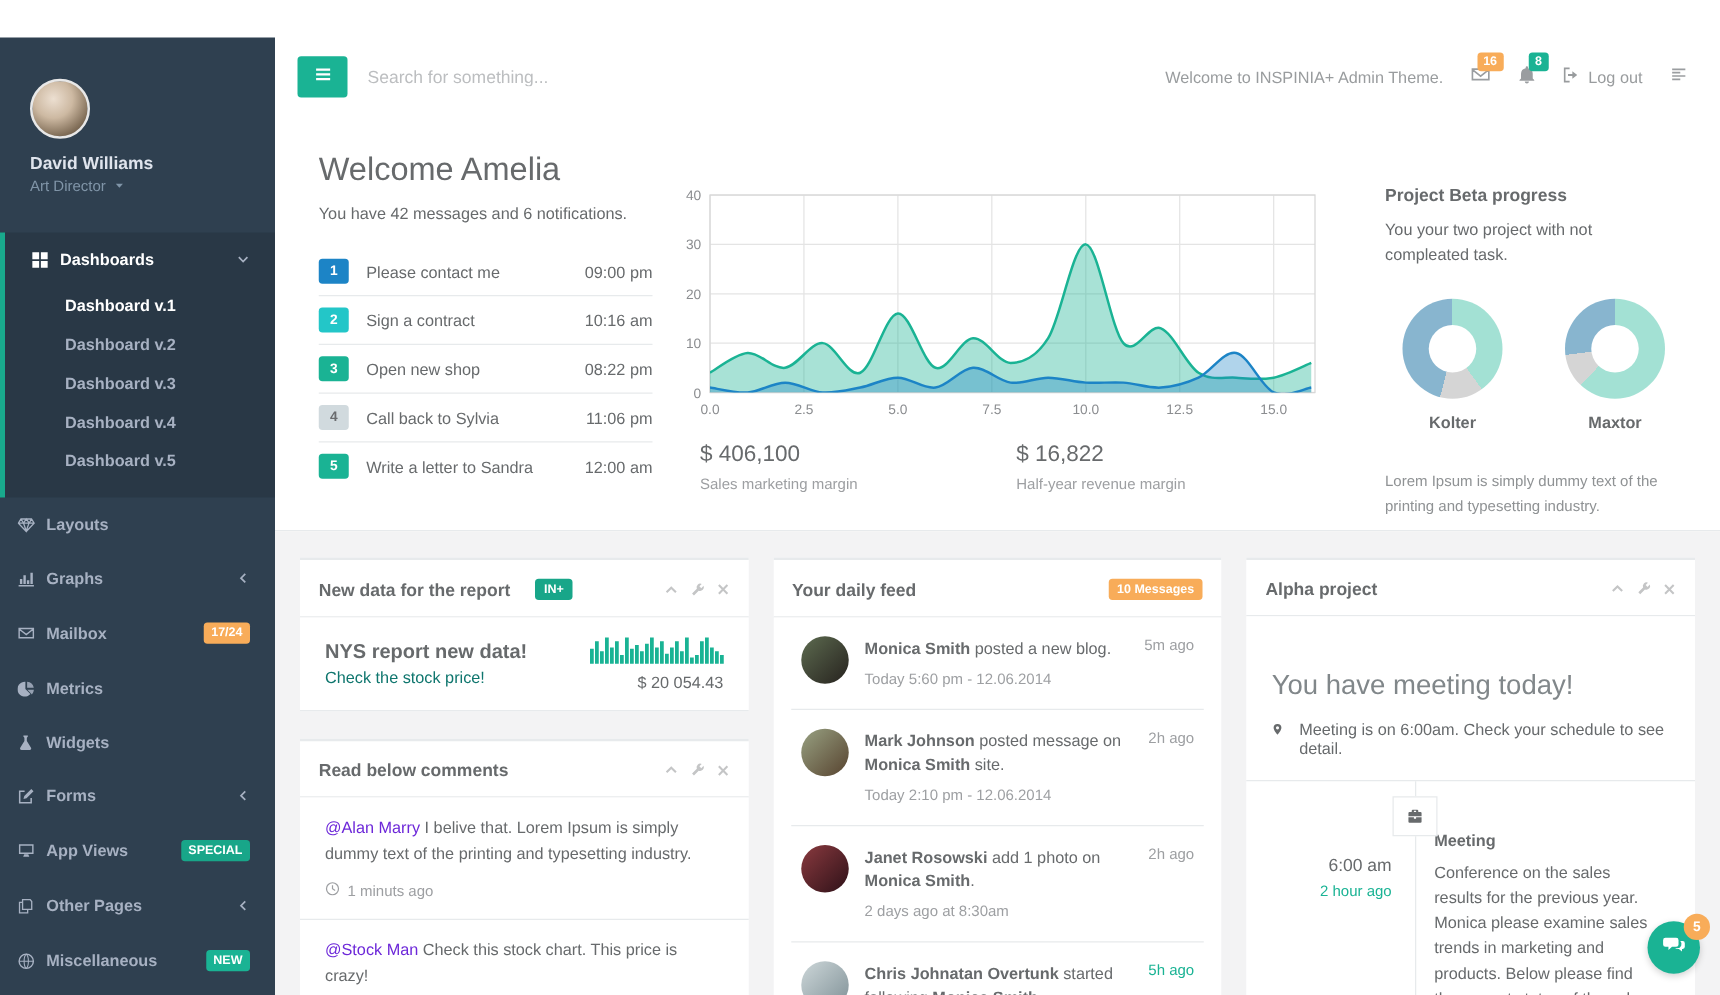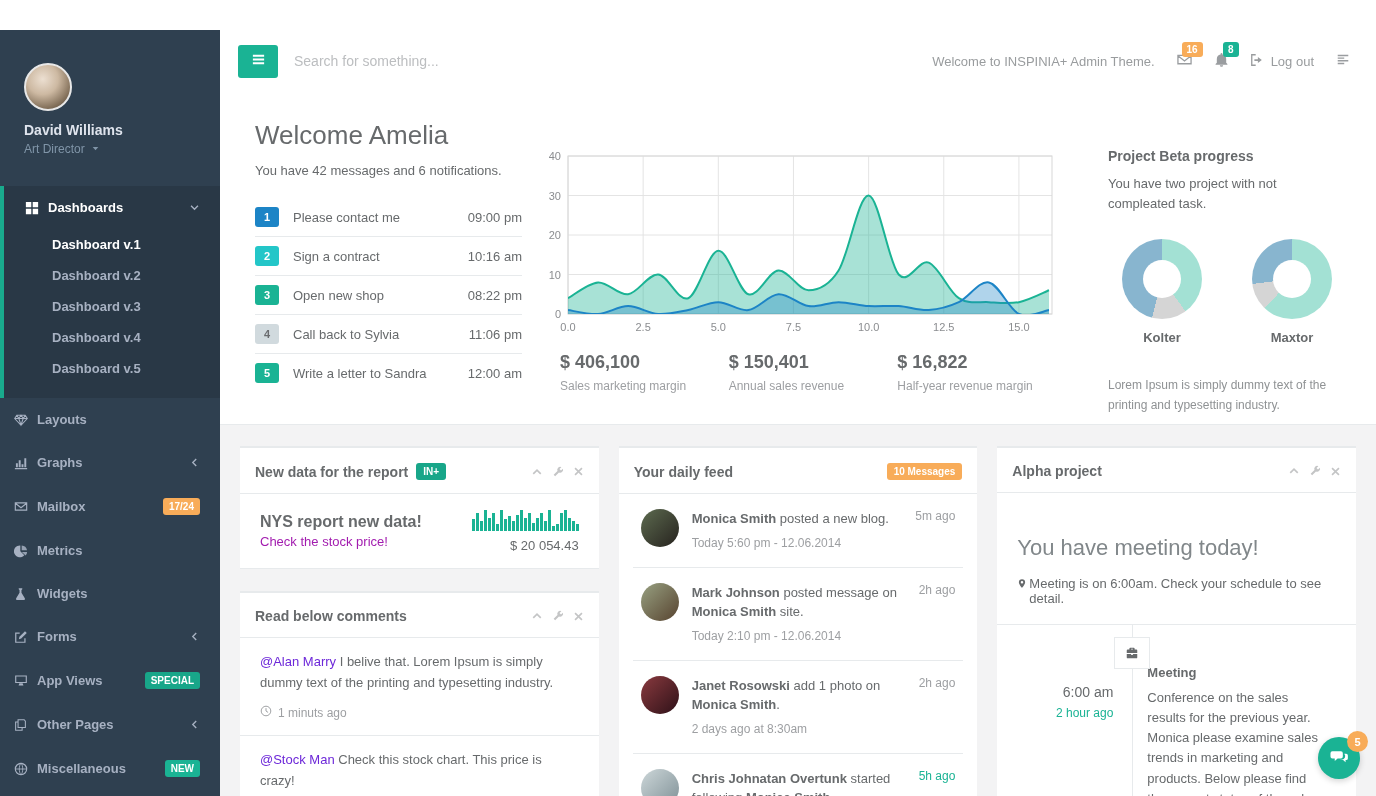--- a/index.html
+++ b/index.html
@@ -47,47 +47,47 @@
   .tasks{margin-top:20px;padding-right:16px}
   .task{display:flex;align-items:center;padding:9px 0;border-bottom:1px solid #e7eaec;font-size:13px}
   .task:last-child{border-bottom:none}
   .task-num{width:24px;height:20px;border-radius:3px;color:#fff;font-size:11px;font-weight:bold;display:flex;align-items:center;justify-content:center;margin-right:14px;flex:none}
   .task-text{flex:1}
   .task-time{white-space:nowrap}
   .hero-chart{width:528px;padding-top:58px}
   .tick{font-size:11px;fill:#8b8d90;font-family:"Liberation Sans",sans-serif}
   .stats{display:flex;padding-left:22px;margin-top:6px}
   .stat{flex:1}
-  .stat-value{font-size:18px;font-weight:bold;color:#676a6c}
+  .stat-value{font-size:18px;font-weight:normal;color:#676a6c}
   .stat-label{font-size:12px;color:#9d9fa2;margin-top:6px}
   .hero-beta{flex:1;margin-left:42px;padding-top:56px;padding-right:10px}
   .beta-title{font-size:14px;font-weight:bold}
   .beta-desc{font-size:13px;margin-top:10px;max-width:215px;line-height:1.5}
   .donuts{display:flex;justify-content:space-between;margin-top:26px;padding:0 14px}
   .donut-wrap{text-align:center}
   .donut{width:80px;height:80px;border-radius:50%;position:relative}
   .donut::after{content:"";position:absolute;left:21px;top:21px;width:38px;height:38px;border-radius:50%;background:#fff}
   .donut-label{margin-top:11px;font-size:13px;font-weight:bold}
   .beta-footer{font-size:12px;color:#8f9294;margin-top:30px;line-height:1.7;max-width:235px}
 
   
   .content{background:#f3f3f4;flex:1;display:flex;gap:20px;padding:21px 20px 0}
   .col{flex:1;min-width:0}
   .ibox{margin-bottom:22px}
-  .ibox-title{background:#fff;border-top:2px solid #e7eaec;border-bottom:1px solid #e7eaec;padding:15px 15px 13px;display:flex;align-items:center;gap:8px}
+  .ibox-title{background:#fff;border-top:2px solid #e7eaec;border-bottom:1px solid #e7eaec;padding:15px 15px 13px;display:flex;align-items:center;gap:20px}
   .ibox-title h5{font-size:14px;font-weight:bold;color:#676a6c}
   .ibox-badge{font-size:10px;font-weight:bold;color:#fff;border-radius:3px;padding:3px 7px}
   .ibox-badge--right{margin-left:auto}
   .ibox-tools{margin-left:auto;display:flex;align-items:center;gap:9px;color:#c4c5c6}
   .ibox-tools span{display:inline-flex;cursor:pointer}
   .ibox-content{background:#fff;border-bottom:1px solid #e7eaec;padding:15px 20px;font-size:13px}
 
   .report-flex{display:flex;align-items:center;min-height:64px}
   .report-headline{font-size:16px;font-weight:bold}
-  .report-link{font-size:13px;color:#a21caf;margin-top:3px;cursor:pointer}
+  .report-link{font-size:13px;color:#0f766e;margin-top:3px;cursor:pointer}
   .report-right{margin-left:auto;text-align:right}
   .spark{display:flex;align-items:flex-end;gap:1px;height:22px;justify-content:flex-end}
   .spark i{width:3px;background:#1ab394;display:block}
   .report-amount{font-size:13px;margin-top:7px}
 
   .comments-content{padding:0}
   .comment{padding:13px 20px 11px;border-bottom:1px solid #e7eaec;line-height:1.65}
   .comment:last-child{border-bottom:none}
   .handle{color:#6d28d9;cursor:pointer}
   .comment-time{display:flex;align-items:center;gap:6px;color:#9d9fa2;font-size:12px;margin-top:10px}
@@ -96,21 +96,21 @@
   .feed-item{display:flex;padding:15px 8px;border-bottom:1px solid #e7eaec}
   .feed-item:last-child{border-bottom:none}
   .feed-avatar{width:38px;height:38px;border-radius:50%;margin-right:13px;flex:none}
   .feed-body{flex:1;font-size:13px;line-height:1.5}
   .feed-date{font-size:12px;color:#9d9fa2;margin-top:5px}
   .feed-ago{font-size:12px;color:#9d9fa2;margin-left:6px;white-space:nowrap}
   .feed-ago.hl{color:#1ab394}
 
   .alpha-content{padding:18px 20px 0}
   .alpha-headline{font-size:22px;color:#81878a;font-weight:normal;margin-top:24px}
-  .alpha-note{font-size:13px;margin-top:15px;display:flex;gap:2px;align-items:flex-start;color:#676a6c}
+  .alpha-note{font-size:13px;margin-top:15px;display:flex;gap:12px;align-items:flex-start;color:#676a6c}
   .alpha-note .nicon{color:#676a6c;display:inline-flex;margin-top:1px}
   .alpha-divider{border-top:1px solid #e7eaec;margin:18px -20px 0}
   .timeline{position:relative;padding:14px 12px 0 130px;min-height:232px}
   .timeline-line{position:absolute;left:115px;top:0;bottom:0;width:1px;background:#e7eaec}
   .tl-icon{position:absolute;left:115px;top:12px;transform:translateX(-50%);width:36px;height:32px;background:#fff;border:1px solid #e7eaec;display:flex;align-items:center;justify-content:center;color:#676a6c}
   .tl-when{position:absolute;left:0;top:59px;width:96px;text-align:right}
   .tl-time{font-size:14px}
   .tl-ago{font-size:12px;color:#1ab394;margin-top:6px}
   .tl-body{padding-top:26px}
   .tl-title{font-size:13px;font-weight:bold}
@@ -384,33 +384,29 @@
             <text class="tick" x="330.62111801242236" y="181" text-anchor="middle">10.0</text>
             <text class="tick" x="405.7763975155279" y="181" text-anchor="middle">12.5</text>
             <text class="tick" x="480.9316770186335" y="181" text-anchor="middle">15.0</text>
           </svg>
         <div class="stats">
           <div class="stat">
             <div class="stat-value">$ 406,100</div>
             <div class="stat-label">Sales marketing margin</div>
           </div>
           <div class="stat">
-            <div class="stat-value">$ 150,401</div>
-            <div class="stat-label">Annual sales revenue</div>
-          </div>
-          <div class="stat">
             <div class="stat-value">$ 16,822</div>
             <div class="stat-label">Half-year revenue margin</div>
           </div>
         </div>
       </div>
 
       <div class="hero-beta">
         <div class="beta-title">Project Beta progress</div>
-        <div class="beta-desc">You have two project with not compleated task.</div>
+        <div class="beta-desc">You your two project with not compleated task.</div>
         <div class="donuts">
           <div class="donut-wrap">
             <div class="donut" id="donut-0" style="background: conic-gradient(rgb(163, 225, 212) 0%, rgb(163, 225, 212) 40%, rgb(213, 213, 213) 40%, rgb(213, 213, 213) 54%, rgb(136, 181, 207) 54%, rgb(136, 181, 207) 100%);"></div>
             <div class="donut-label">Kolter</div>
           </div>
           <div class="donut-wrap">
             <div class="donut" id="donut-1" style="background: conic-gradient(rgb(163, 225, 212) 0%, rgb(163, 225, 212) 62%, rgb(213, 213, 213) 62%, rgb(213, 213, 213) 73%, rgb(136, 181, 207) 73%, rgb(136, 181, 207) 100%);"></div>
             <div class="donut-label">Maxtor</div>
           </div>
         </div>

